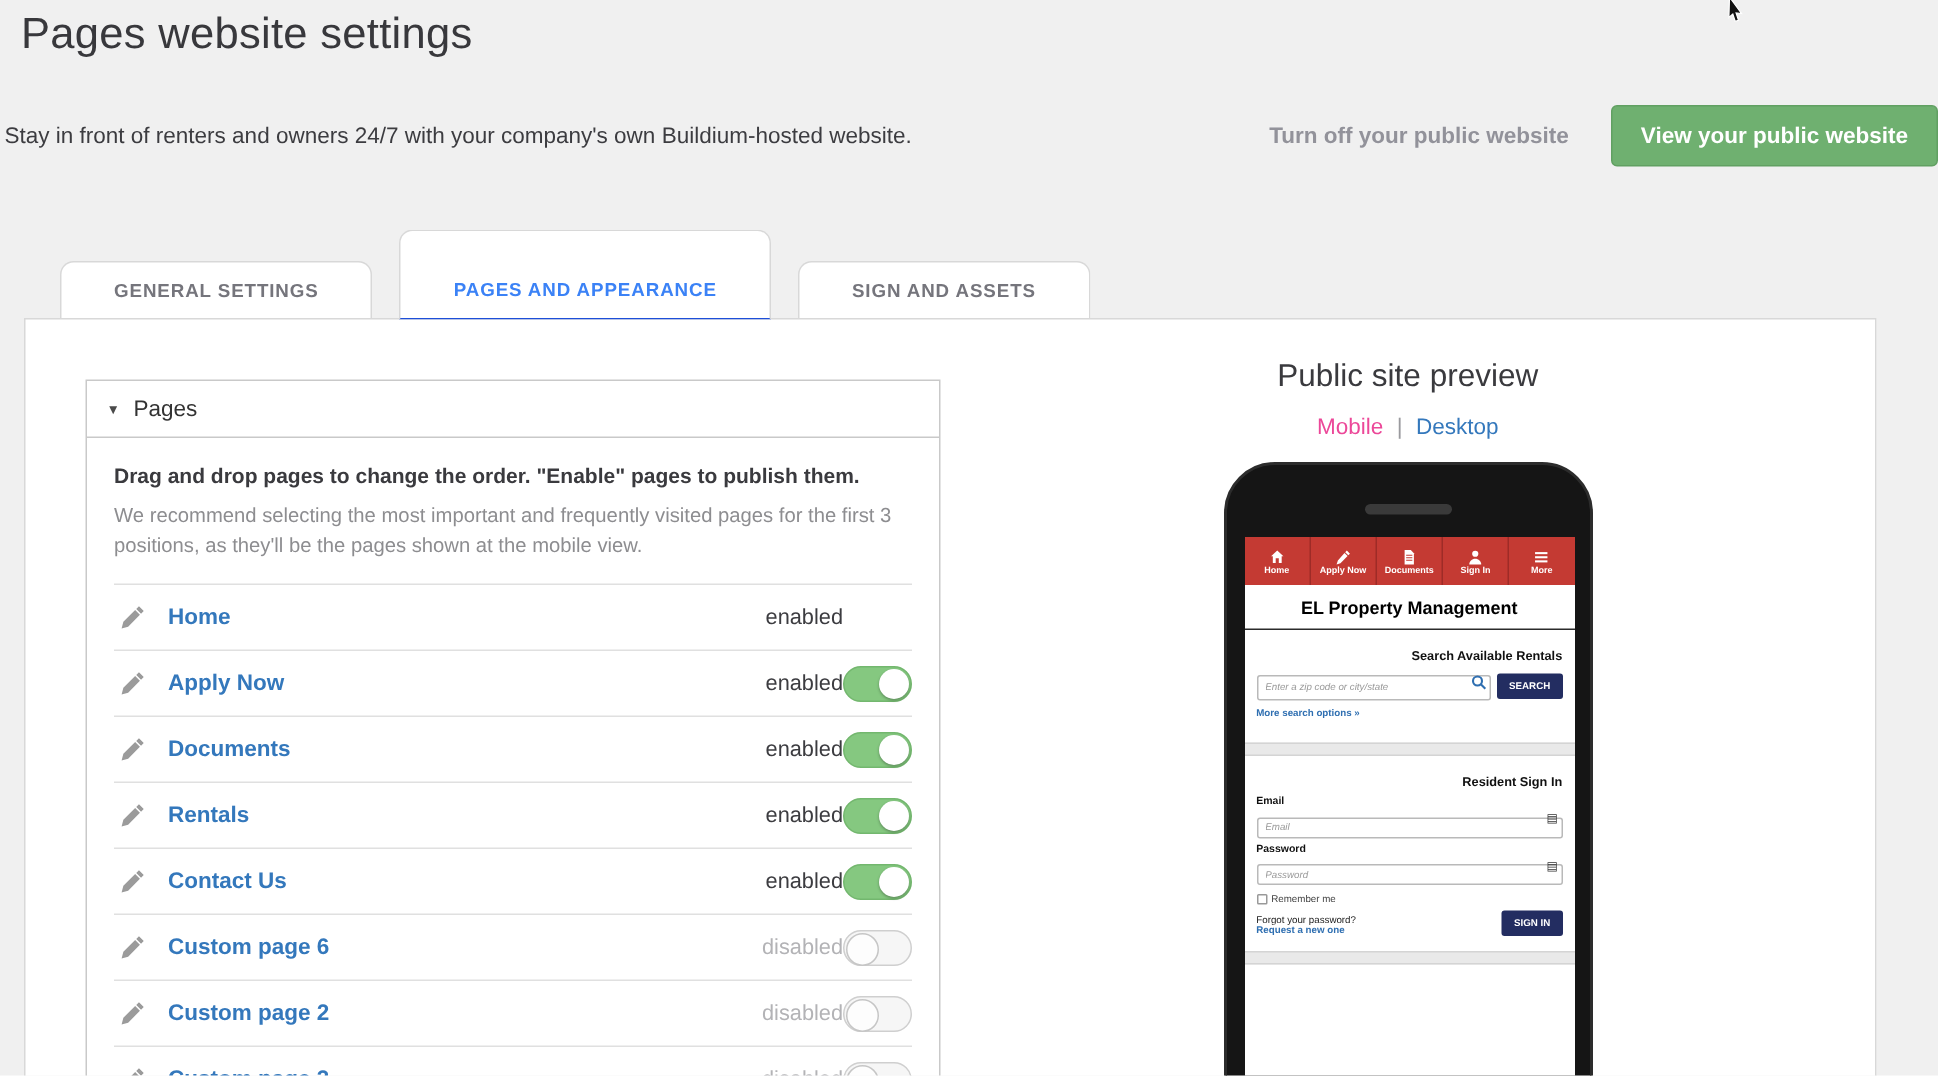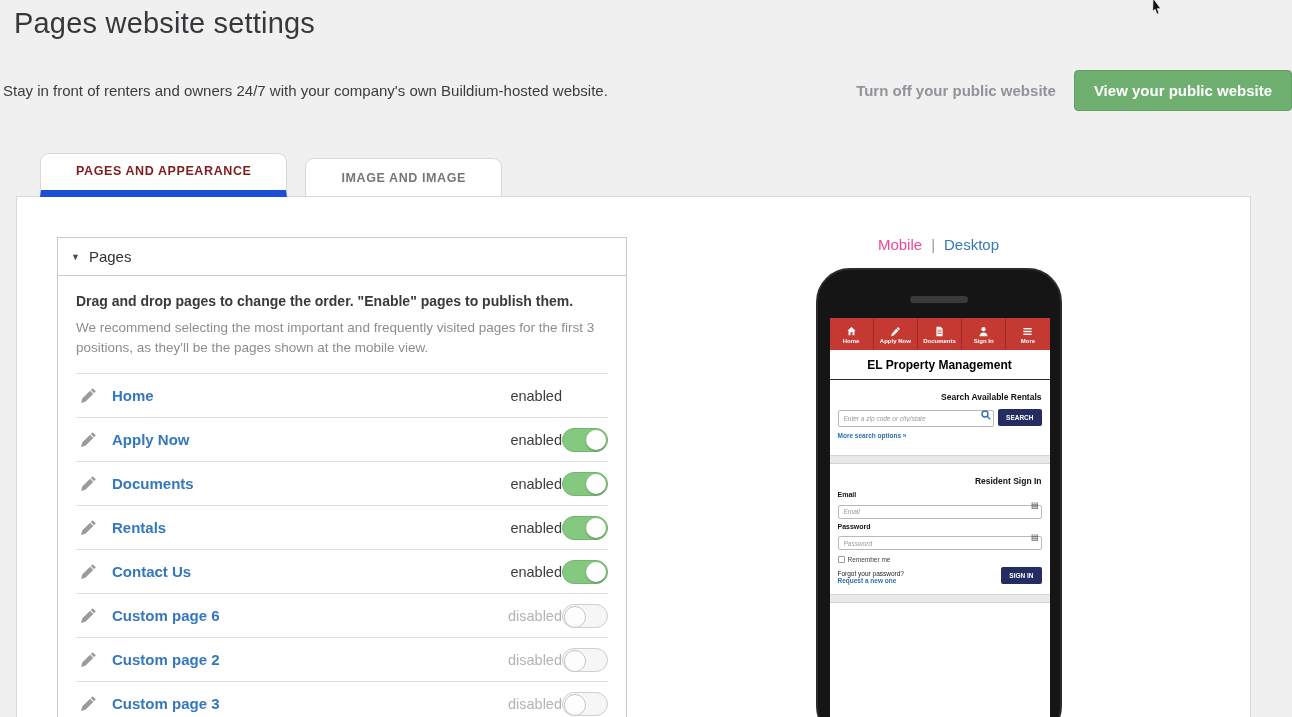--- a/index.html
+++ b/index.html
@@ -13,21 +13,21 @@
   
   .page-title{
     font-size:29px; font-weight:500; color:#38383c;
     padding:7px 0 0 14px; letter-spacing:.2px;
   }
   .sub-row{
     display:flex; justify-content:space-between; align-items:center;
     margin-top:30px; padding-left:3px;
   }
   .subtitle{ font-size:15px; color:#3c3c40; }
-  .actions{ display:flex; align-items:center; gap:18px; }
+  .actions{ display:flex; align-items:center; gap:28px; }
   .turnoff{
     font-size:15px; font-weight:bold; color:#92929a; cursor:pointer;
   }
   .view-btn{
     background:#6fb070; border:1px solid #61a062; border-radius:4px;
     color:#fff; font-family:inherit; font-size:15px; font-weight:bold;
     padding:11px 19px; cursor:pointer;
   }
   
   .tabs{
@@ -35,22 +35,22 @@
     position:relative; z-index:3;
   }
   .tab{
     background:#fff; border:1px solid #d8d8d8; border-bottom:none;
     border-radius:9px 9px 0 0;
     padding:12px 35px 11px; margin-right:18px;
     font-size:12.5px; font-weight:bold; letter-spacing:.6px;
     color:#75757c; cursor:pointer; white-space:nowrap;
   }
   .tab.active{
-    color:#7f1d1d; padding-top:10px; padding-bottom:12px;
-    margin-bottom:-1px; border-bottom:7px solid #1d4ed8;
+    color:#3b82f6; padding-top:32px; padding-bottom:12px;
+    margin-bottom:-1px; border-bottom:1px solid #1d4ed8;
   }
   
   .content-panel{
     margin:0 41px 0 16px; background:#fff;
     border:1px solid #d8d8d8; height:560px;
     display:flex; position:relative; z-index:1;
   }
   .left-col{ margin:40px 0 0 40px; width:570px; flex:none; }
   .right-col{ flex:1; text-align:center; padding-top:26px; }
 
@@ -169,22 +169,23 @@
 
 <div class="sub-row">
   <div class="subtitle">Stay in front of renters and owners 24/7 with your company's own Buildium-hosted website.</div>
   <div class="actions">
     <span class="turnoff">Turn off your public website</span>
     <button class="view-btn">View your public website</button>
   </div>
 </div>
 
 <div class="tabs">
+  <div class="tab">GENERAL SETTINGS</div>
   <div class="tab active">PAGES AND APPEARANCE</div>
-  <div class="tab">IMAGE AND IMAGE</div>
+  <div class="tab">SIGN AND ASSETS</div>
 </div>
 
 <div class="content-panel">
 
   <div class="left-col">
     <div class="pages-panel">
       <div class="pages-header">
         <span class="tri">▼</span>
         <span>Pages</span>
       </div>
@@ -278,20 +279,21 @@
     <a class="pname">Custom page 3</a>
     <span class="pstatus disabled">disabled</span>
     <span class="toggle off"></span>
   </div>
 </div>
       </div>
     </div>
   </div>
 
   <div class="right-col">
+    <div class="preview-title">Public site preview</div>
     <div class="mode-row">
       <span class="mode-mobile">Mobile</span><span class="mode-sep">|</span><span class="mode-desktop">Desktop</span>
     </div>
 
     <div class="phone">
       <div class="speaker"></div>
       <div class="screen">
 
         <div class="pnav" id="phone-nav">
             <div class="pnav-item">

